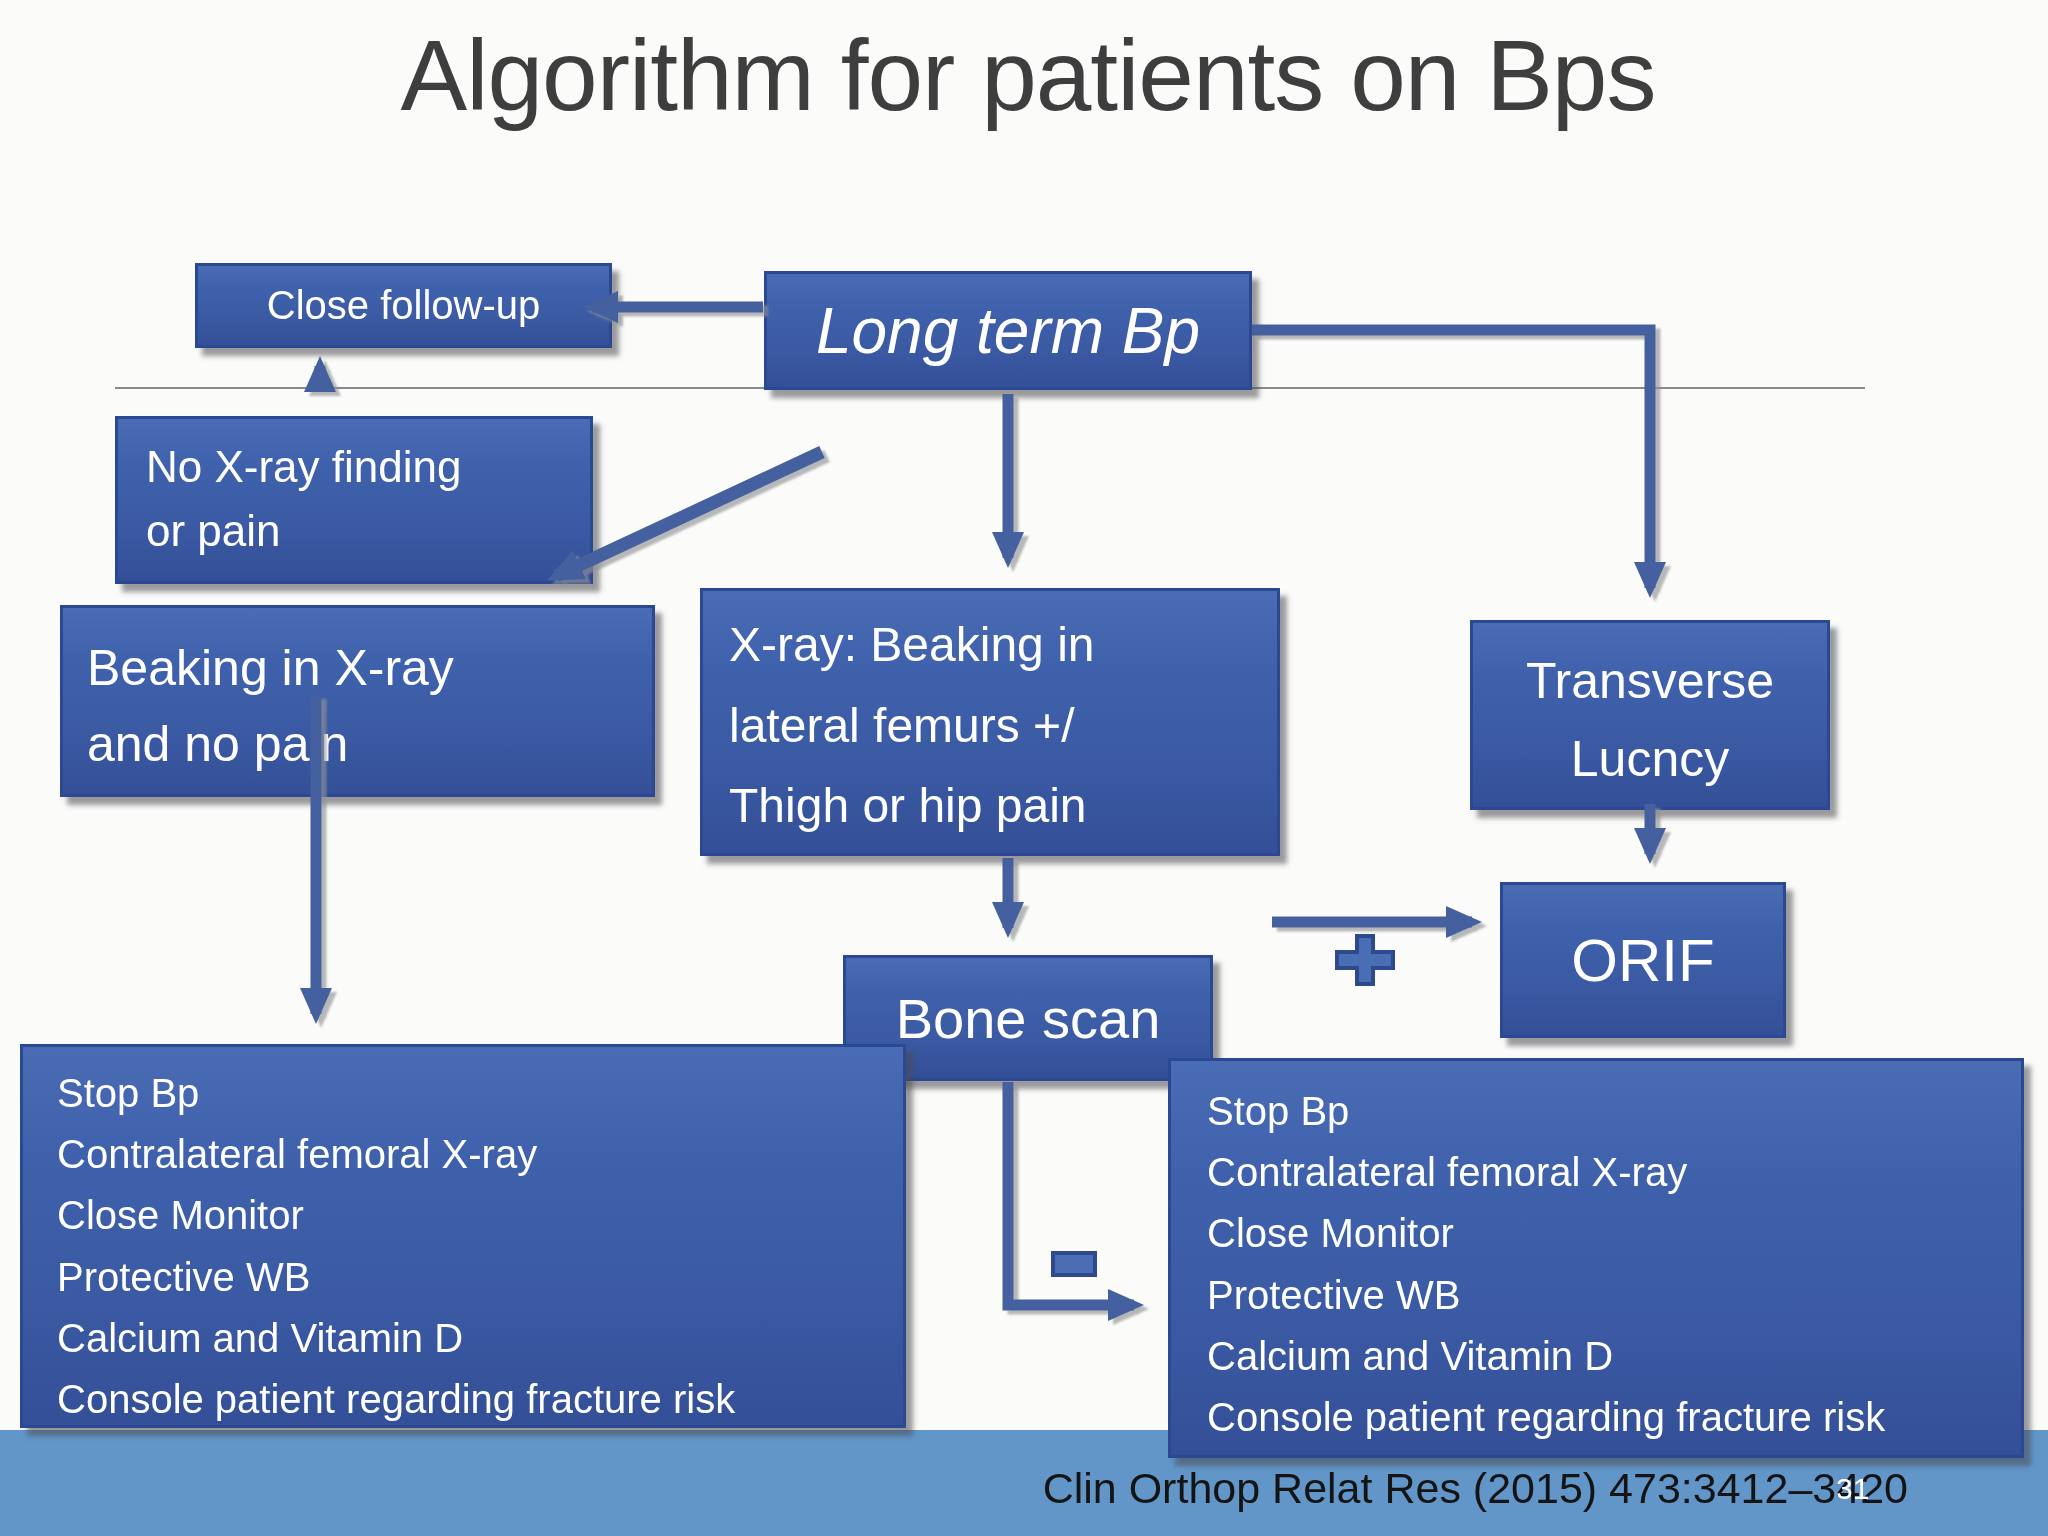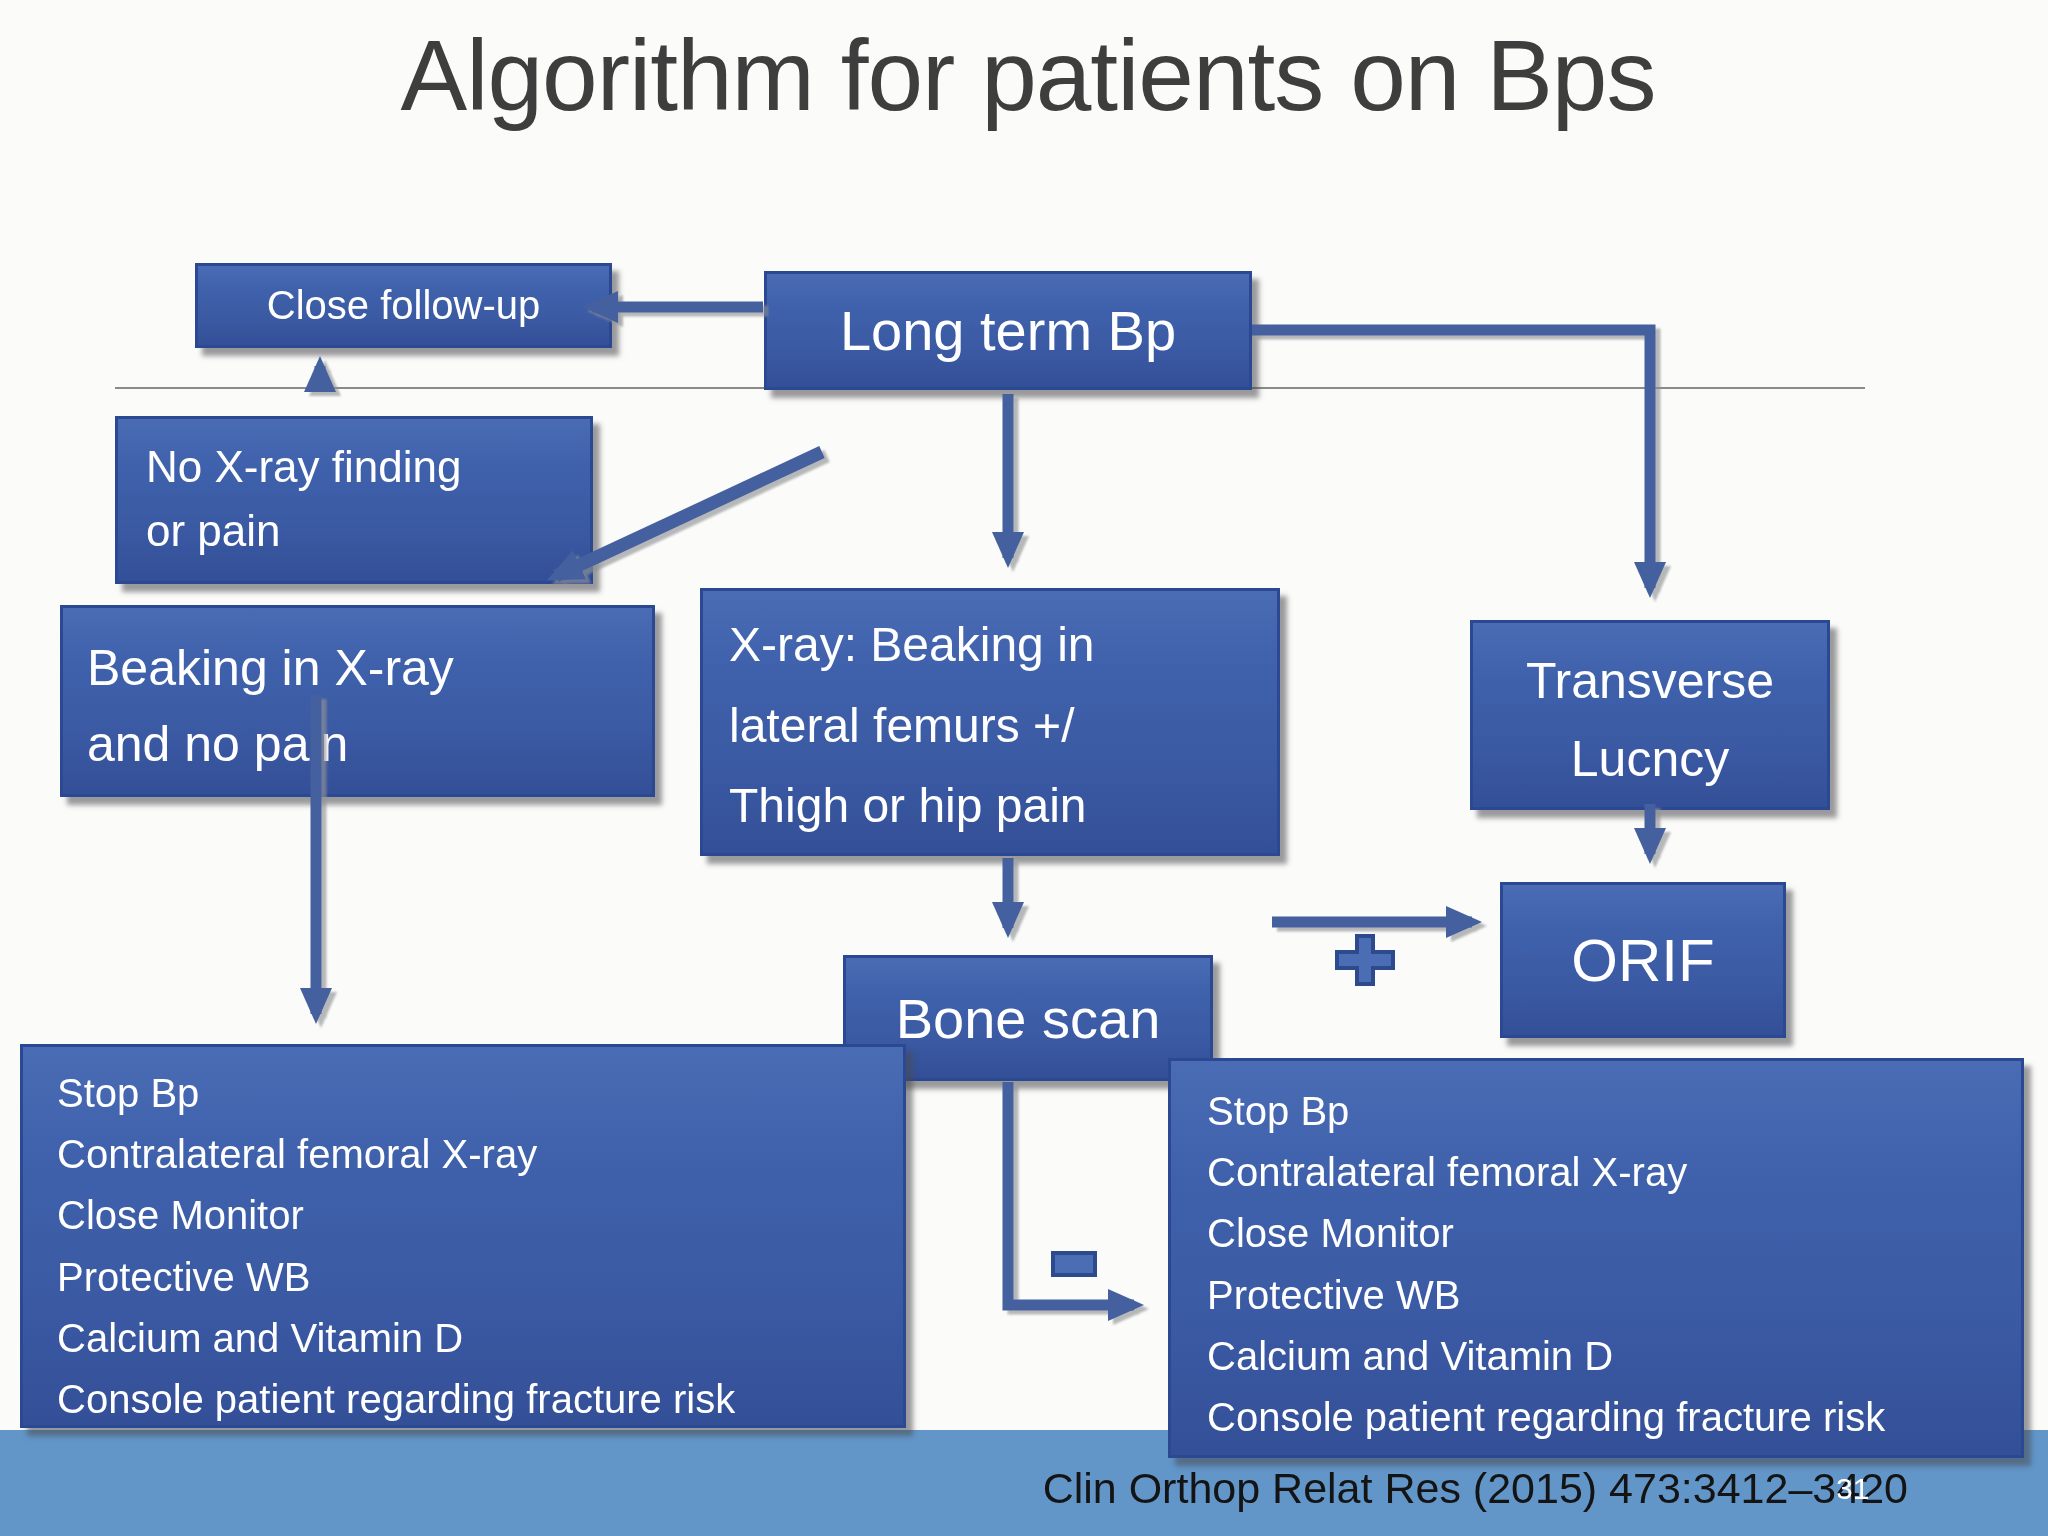--- a/index.html
+++ b/index.html
@@ -21,21 +21,21 @@
     position:absolute;z-index:2;color:#fff;
     background:linear-gradient(180deg,#4a6cb5 0%,#3f61ab 30%,#3a59a2 70%,#334f97 100%);
     border:3px solid #2b4893;
     box-shadow:7px 8px 5px rgba(75,75,80,0.55);
     box-sizing:border-box;
   }
   .node-label{white-space:pre-line;}
   .center-flex{display:flex;align-items:center;justify-content:center;text-align:center;}
 
   #close-follow-up{left:195px;top:263px;width:417px;height:85px;font-size:40px;}
-  #long-term-bp{left:764px;top:271px;width:488px;height:119px;font-size:56px;}
+  #long-term-bp{left:764px;top:271px;width:488px;height:119px;font-size:64px;font-style:italic;}
   #no-xray-finding{left:115px;top:388px;width:478px;height:168px;font-size:44px;
      padding:16px 0 0 28px;line-height:1.45;margin-top:28px;}
   #beaking-no-pain{left:60px;top:605px;width:595px;height:192px;font-size:50px;
      padding:22px 16px 0 24px;line-height:1.52;}
   #xray-beaking{left:700px;top:588px;width:580px;height:268px;font-size:48px;
      padding:14px 12px 0 26px;line-height:1.68;}
   #transverse-lucency{left:1470px;top:620px;width:360px;height:190px;font-size:50px;
      padding-top:20px;text-align:center;line-height:1.55;}
   #bone-scan{left:843px;top:955px;width:370px;height:126px;font-size:56px;}
   #orif{left:1500px;top:882px;width:286px;height:156px;font-size:60px;}

